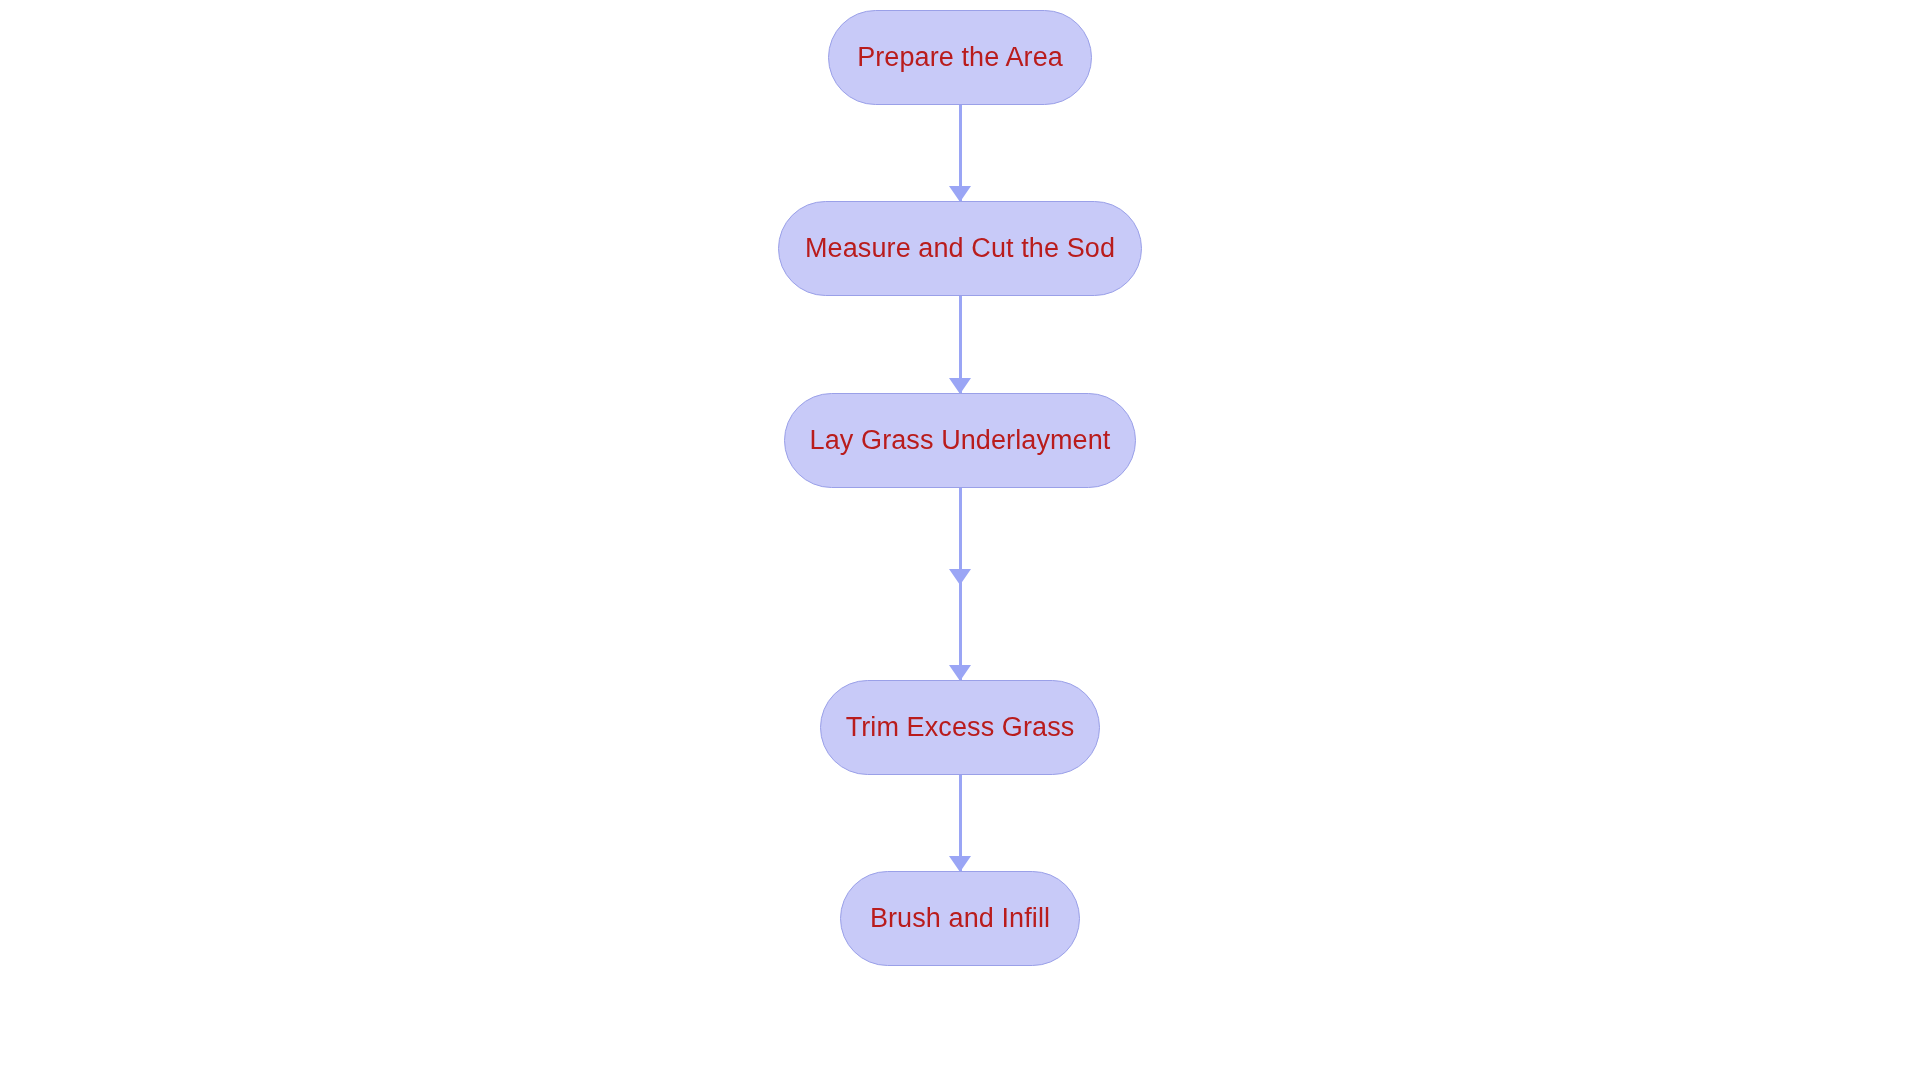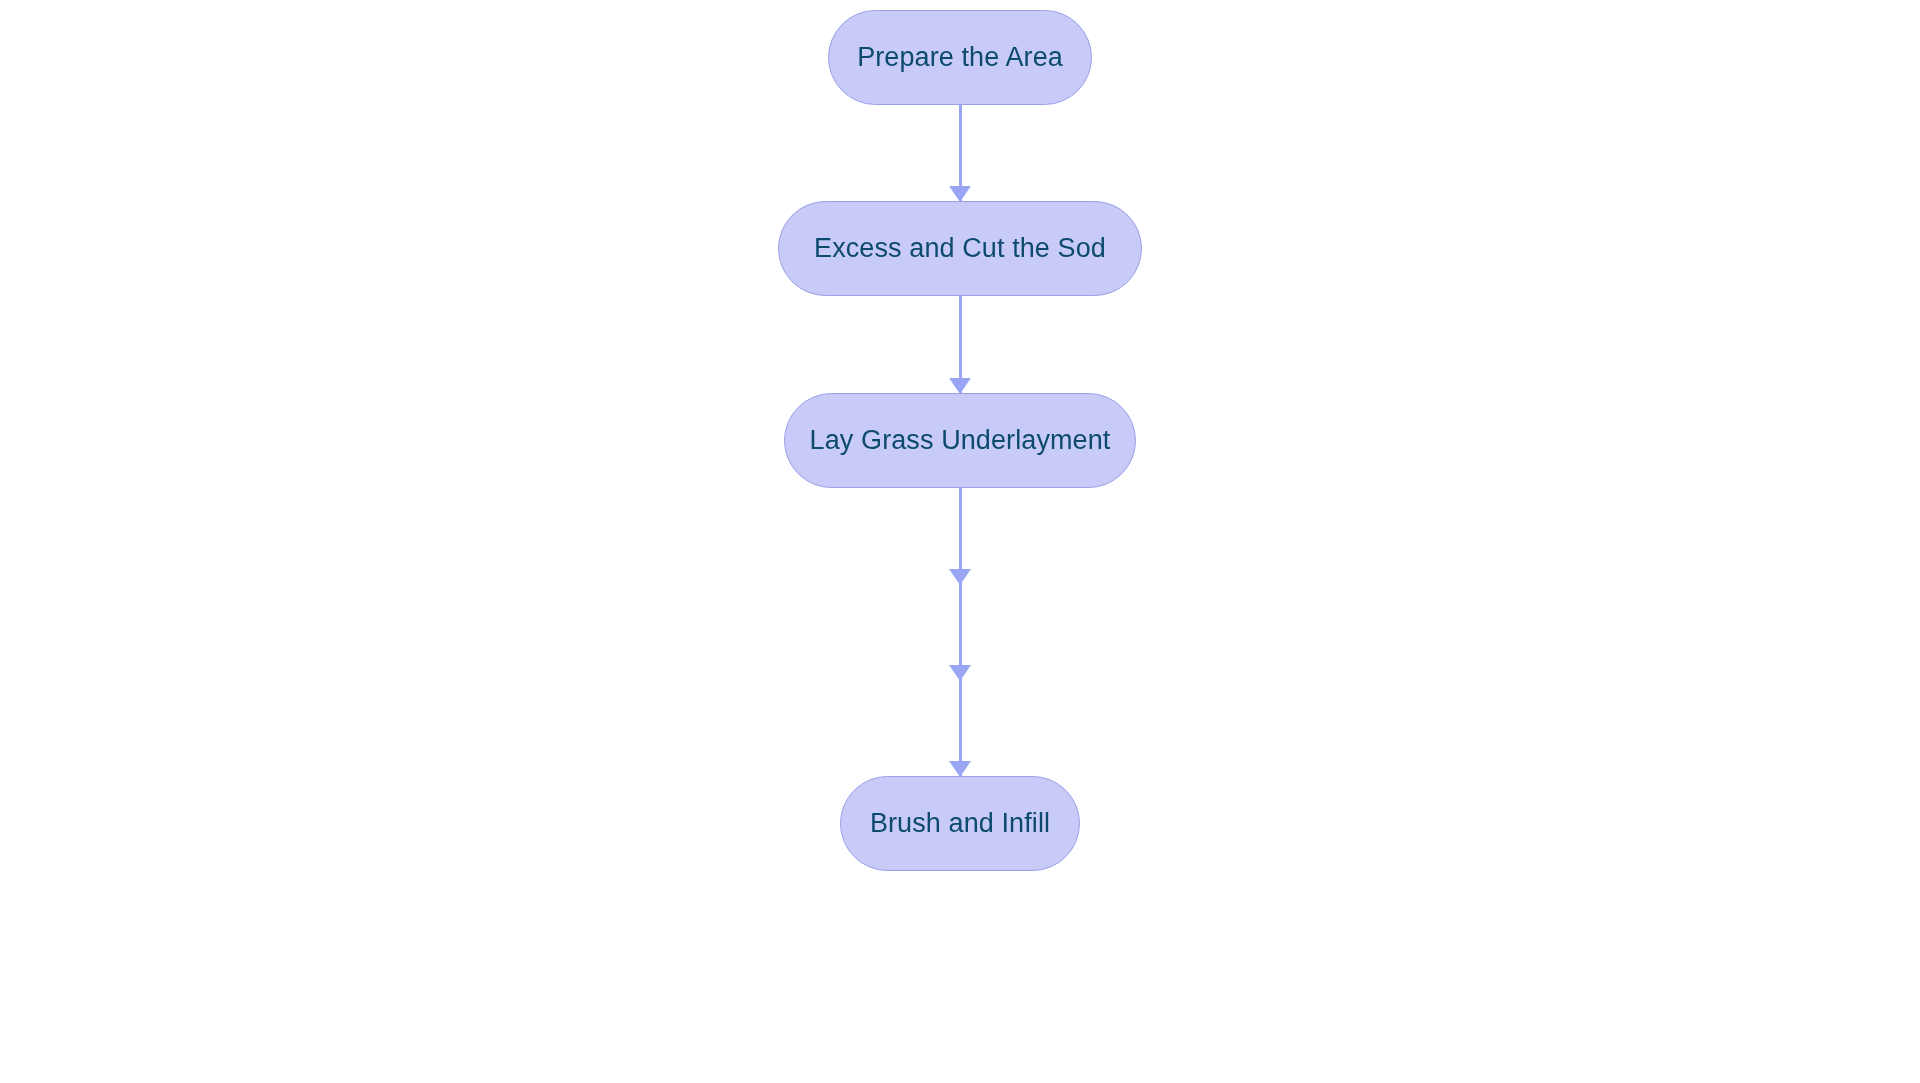--- a/index.html
+++ b/index.html
@@ -22,21 +22,21 @@
     flex-direction: column;
     align-items: center;
   }
 
   .node {
     box-sizing: border-box;
     height: 95px;
     border-radius: 48px;
     background: #c8caf8;
     border: 1px solid #9aa0e8;
-    color: #0c4a6e;
+    color: #b91c1c;
     display: flex;
     align-items: center;
     justify-content: center;
     font-size: 27px;
     font-weight: 400;
     letter-spacing: 0.1px;
     white-space: nowrap;
     padding: 0 34px;
     line-height: 1;
   }
@@ -71,40 +71,43 @@
 
   <div class="node" style="width:264px;">
     <span>Prepare the Area</span>
   </div>
 
   <div class="connector" style="height:96px;">
     <span class="arrowhead"></span>
   </div>
 
   <div class="node" style="width:364px;">
-    <span>Excess and Cut the Sod</span>
+    <span>Measure and Cut the Sod</span>
   </div>
 
   <div class="connector" style="height:97px;">
     <span class="arrowhead"></span>
   </div>
 
   <div class="node" style="width:352px;">
     <span>Lay Grass Underlayment</span>
   </div>
 
   <div class="connector" style="height:96px;">
     <span class="arrowhead"></span>
   </div>
 
 
   <div class="connector" style="height:96px;">
     <span class="arrowhead"></span>
   </div>
 
+  <div class="node" style="width:280px;">
+    <span>Trim Excess Grass</span>
+  </div>
 
   <div class="connector" style="height:96px;">
     <span class="arrowhead"></span>
   </div>
 
   <div class="node" style="width:240px;">
     <span>Brush and Infill</span>
   </div>
 
 </div>

